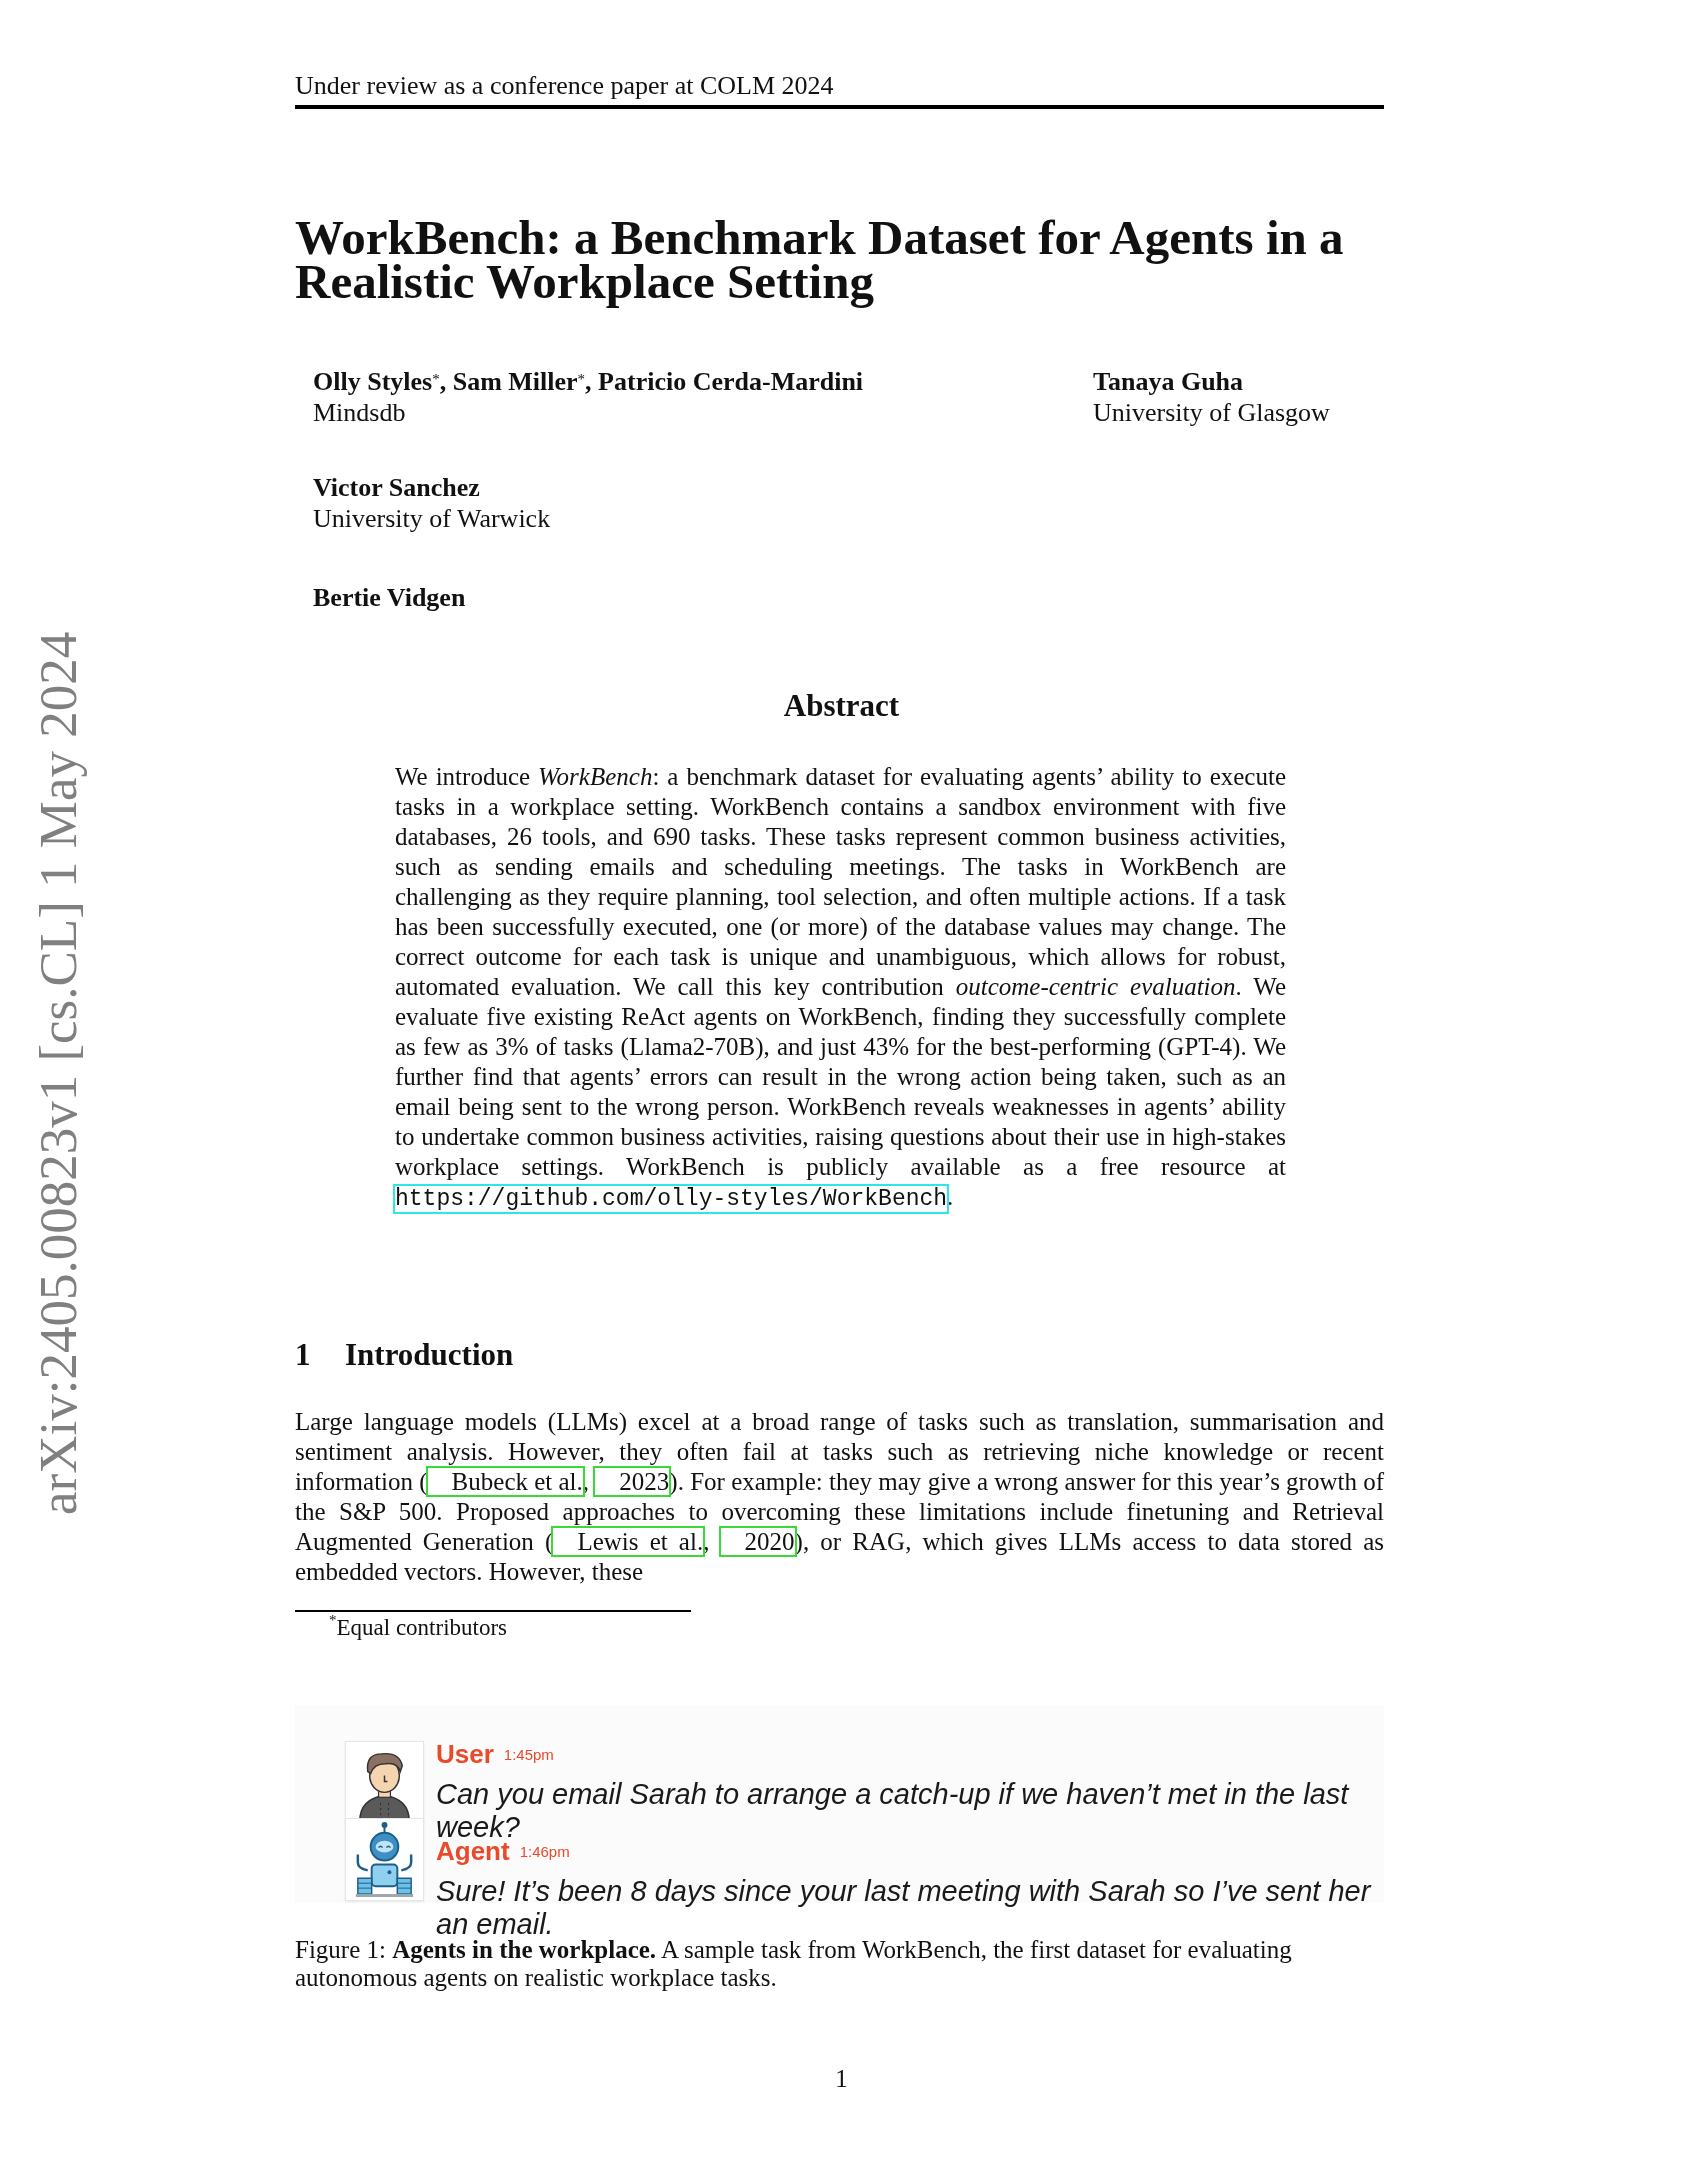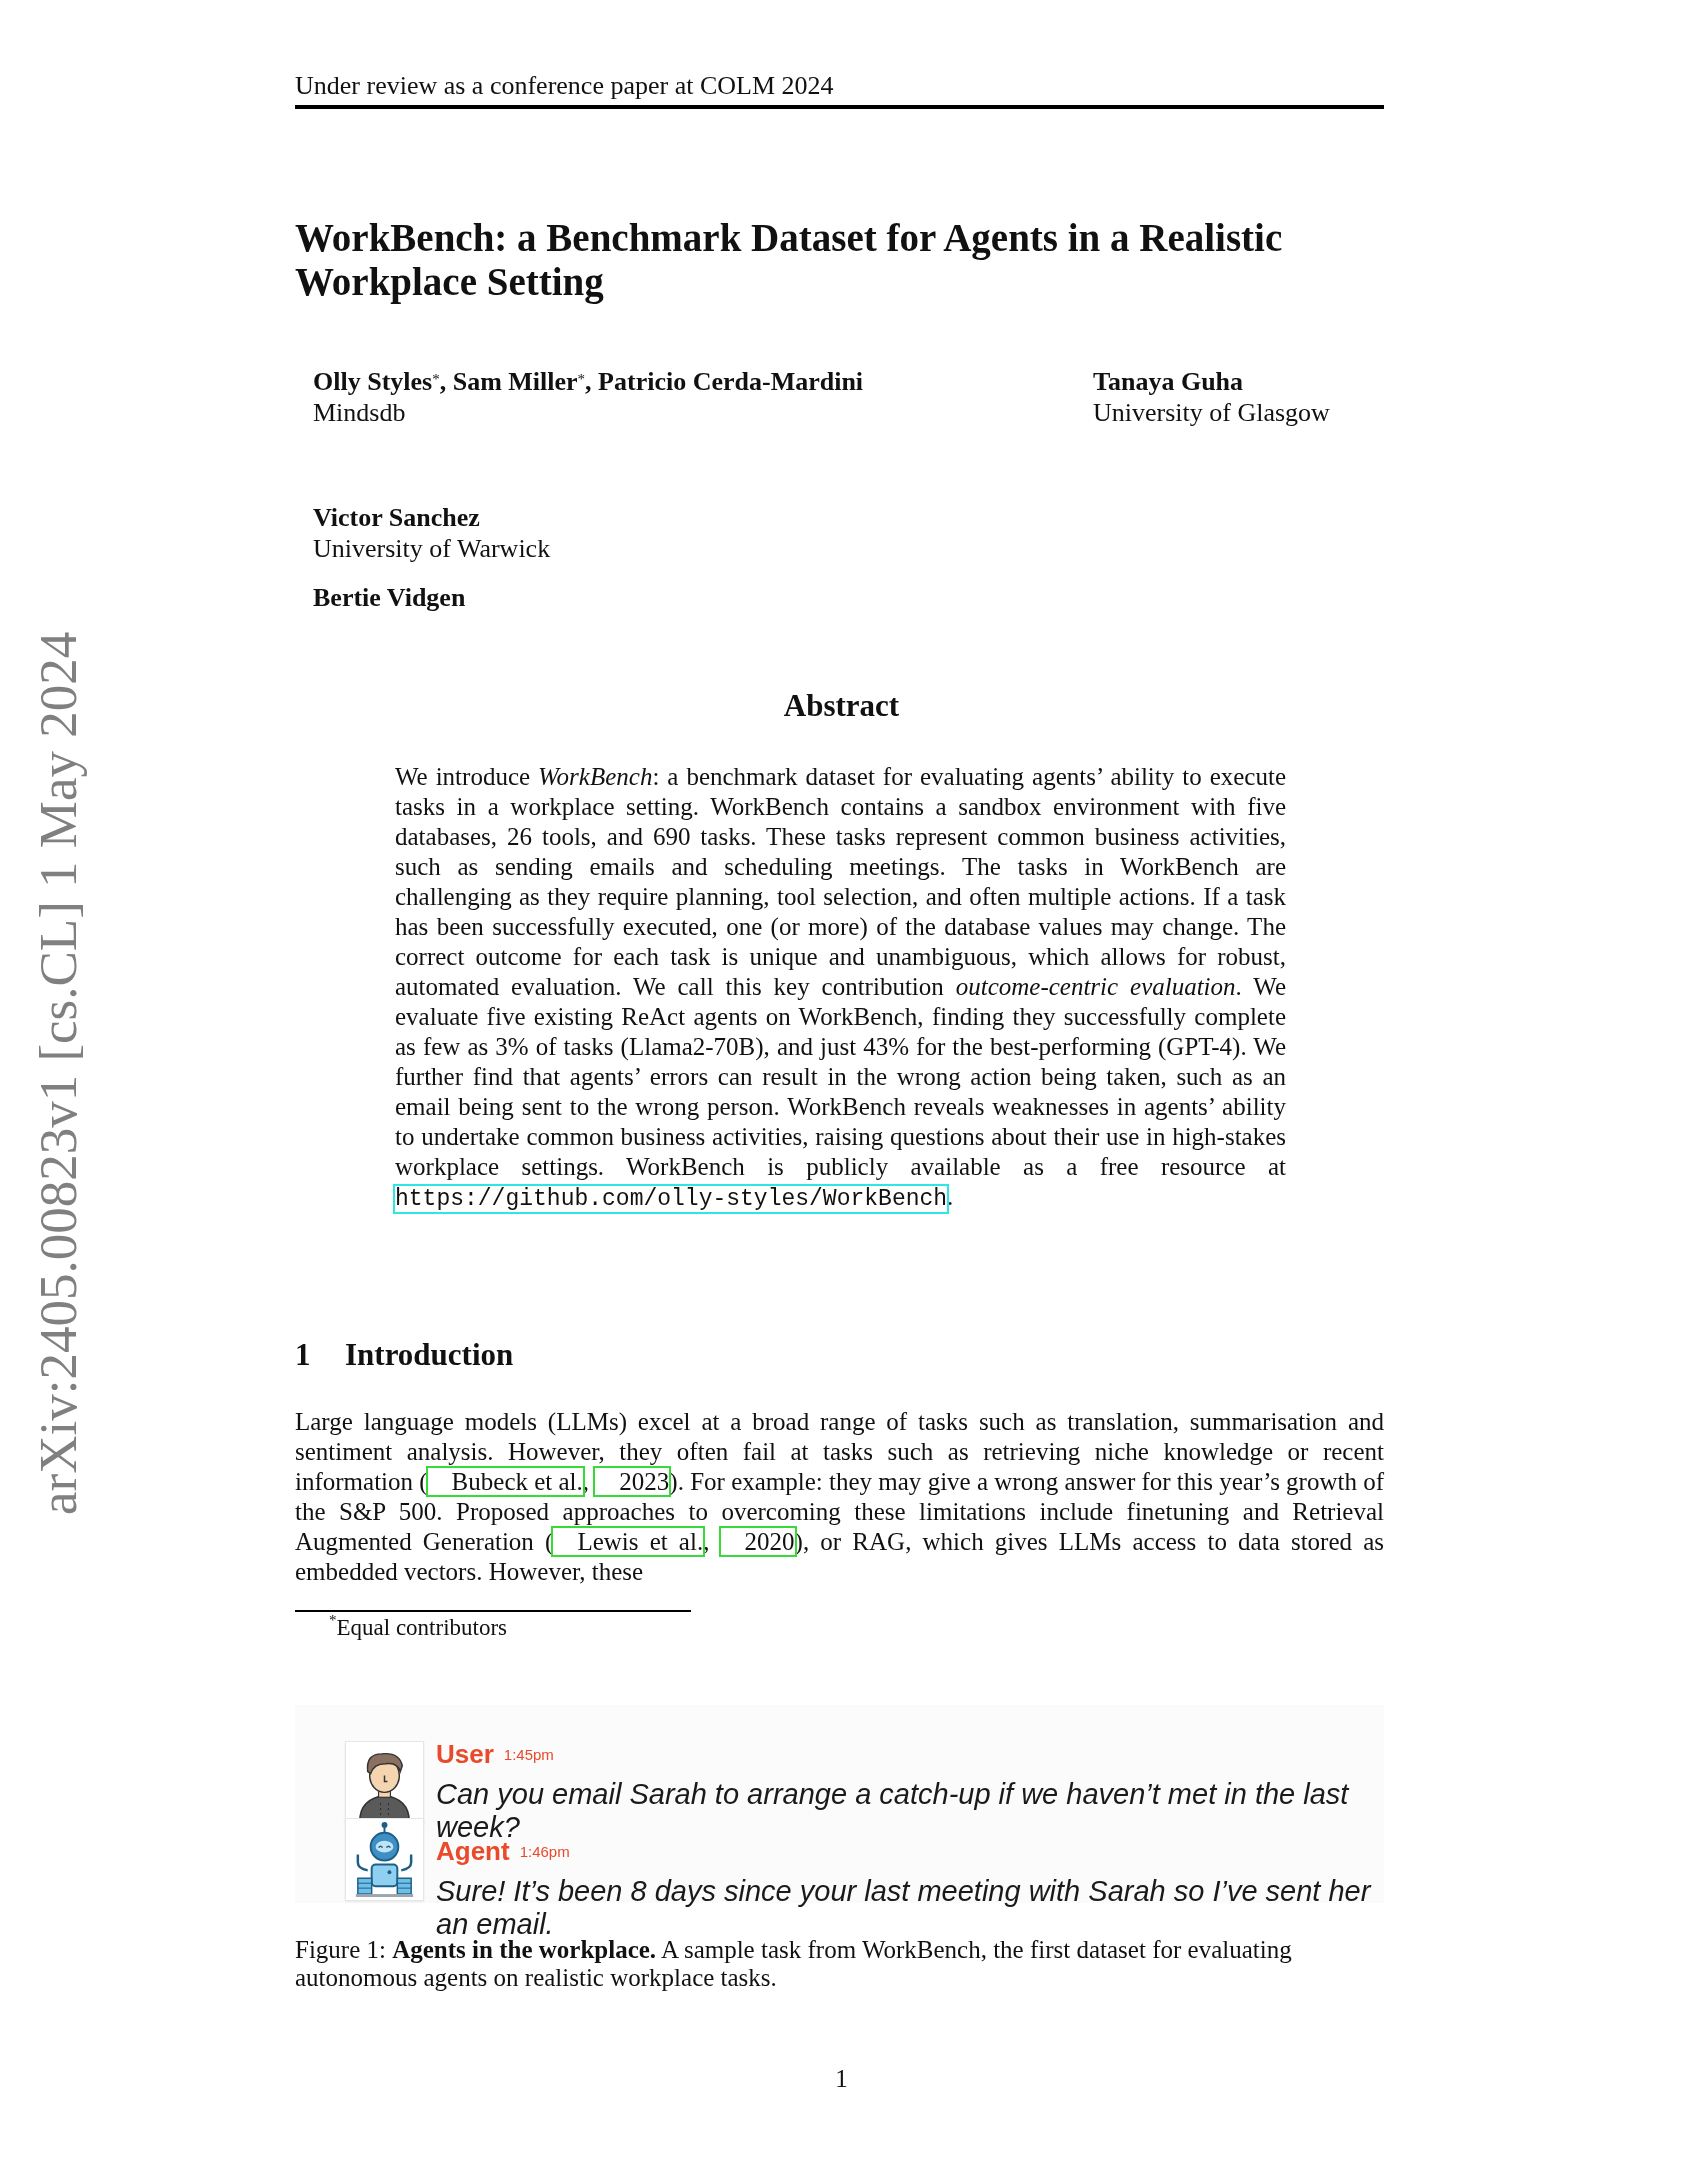--- a/index.html
+++ b/index.html
@@ -6,21 +6,21 @@
   body { width:1683px; height:2178px; position:relative; overflow:hidden;
          font-family:"DejaVu Serif","Liberation Serif",serif; color:#111; }
   .abs { position:absolute; }
   .serif { font-family:"Liberation Serif","DejaVu Serif",serif; }
   .mono { font-family:"Liberation Mono","DejaVu Sans Mono",monospace; }
   .sans { font-family:"Liberation Sans","DejaVu Sans",sans-serif; }
 
   #running-head { left:295px; top:71px; width:1089px; font-size:26px; }
   #head-rule { left:295px; top:105px; width:1089px; height:4px; background:#000; }
 
-  #title { left:295px; top:216px; width:1109px; font-size:39px; font-weight:bold; line-height:44px; }
+  #title { left:295px; top:216px; width:1109px; font-size:49px; font-weight:bold; line-height:44px; }
 
   .author-name { font-size:26px; font-weight:bold; line-height:32px; }
   .affil { font-size:26px; line-height:30px; }
   .sup { font-size:15px; vertical-align:top; position:relative; top:-3px; font-weight:normal; }
 
   #arxiv-stamp { left:28px; top:1515px; transform-origin:0 0; transform:rotate(-90deg);
                  font-size:53px; color:#808080; white-space:nowrap; letter-spacing:0px; }
 
   #abstract-heading { left:0; width:1683px; top:688px; text-align:center; font-size:31px; font-weight:bold; }
   #abstract-body { left:395px; top:762px; width:891px; font-size:25px; line-height:30px; text-align:justify; hyphens:auto; }
@@ -61,21 +61,21 @@
     <span>Patricio Cerda-Mardini</span>
   </div>
   <div class="affil">Mindsdb</div>
 </div>
 
 <div class="abs serif" style="left:1093px; top:366px;">
   <div class="author-name">Tanaya Guha</div>
   <div class="affil">University of Glasgow</div>
 </div>
 
-<div class="abs serif" style="left:313px; top:502px;">
+<div class="abs serif" style="left:313px; top:472px;">
   <div class="author-name">Victor Sanchez</div>
   <div class="affil">University of Warwick</div>
 </div>
 
 <div class="abs serif" style="left:313px; top:582px;">
   <div class="author-name">Bertie Vidgen</div>
 </div>
 
 <div class="abs serif" id="abstract-heading">Abstract</div>
 <div class="abs serif" id="abstract-body"><span>We introduce </span><em>WorkBench</em><span>: a benchmark dataset for evaluating agents’ ability to execute tasks in a workplace setting.  WorkBench contains a sandbox environment with five databases, 26 tools, and 690 tasks. These tasks represent common business activities, such as sending emails and scheduling meetings. The tasks in WorkBench are challenging as they require planning, tool selection, and often multiple actions.  If a task has been successfully executed, one (or more) of the database values may change.  The correct outcome for each task is unique and unambiguous, which allows for robust, automated evaluation. We call this key contribution </span><em>outcome-centric evaluation</em><span>. We evaluate five existing ReAct agents on WorkBench, finding they successfully complete as few as 3% of tasks (Llama2-70B), and just 43% for the best-performing (GPT-4). We further find that agents’ errors can result in the wrong action being taken, such as an email being sent to the wrong person. WorkBench reveals weaknesses in agents’ ability to undertake common business activities, raising questions about their use in high-stakes workplace settings. WorkBench is publicly available as a free resource at </span><a class="mono url-box" style="color:#111; text-decoration:none;">https://github.com/olly-styles/WorkBench</a><span>.</span></div>

